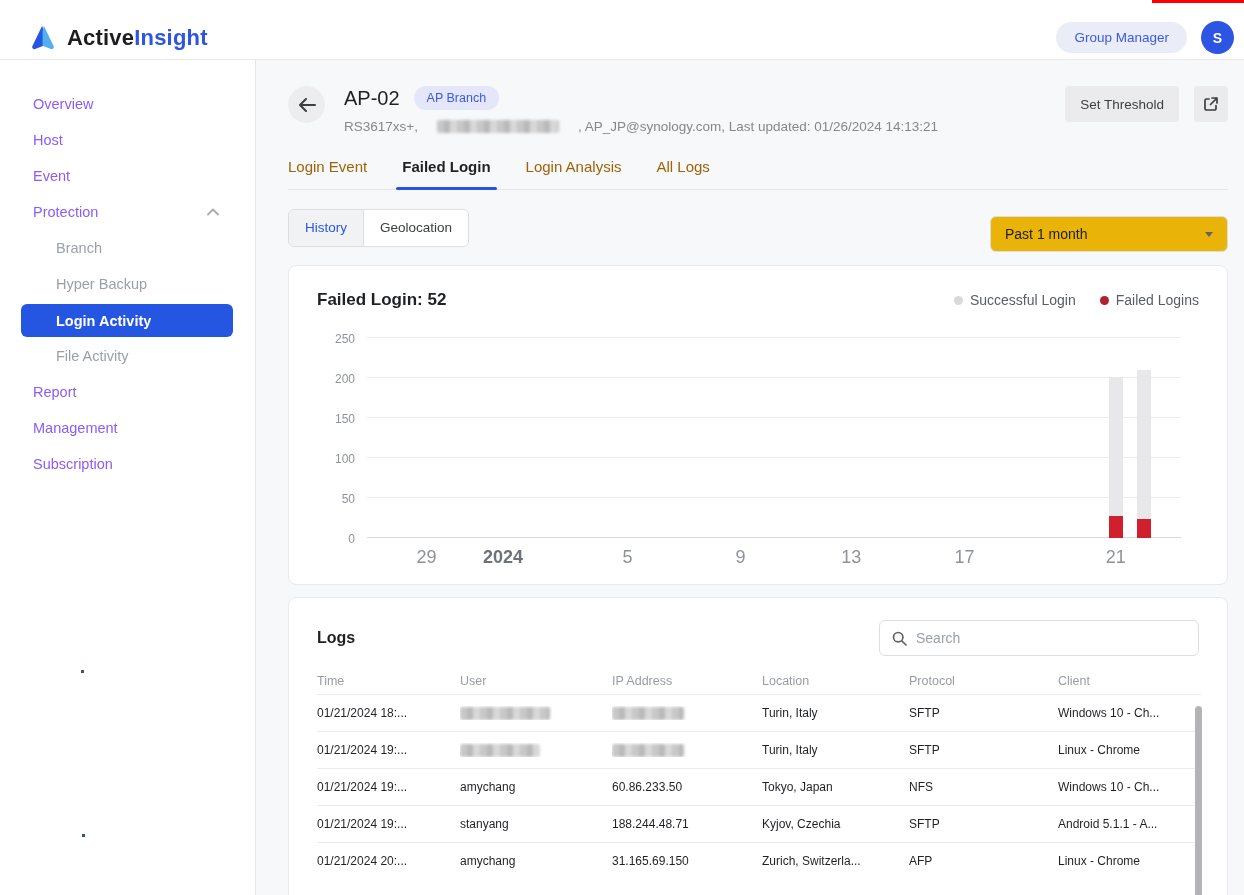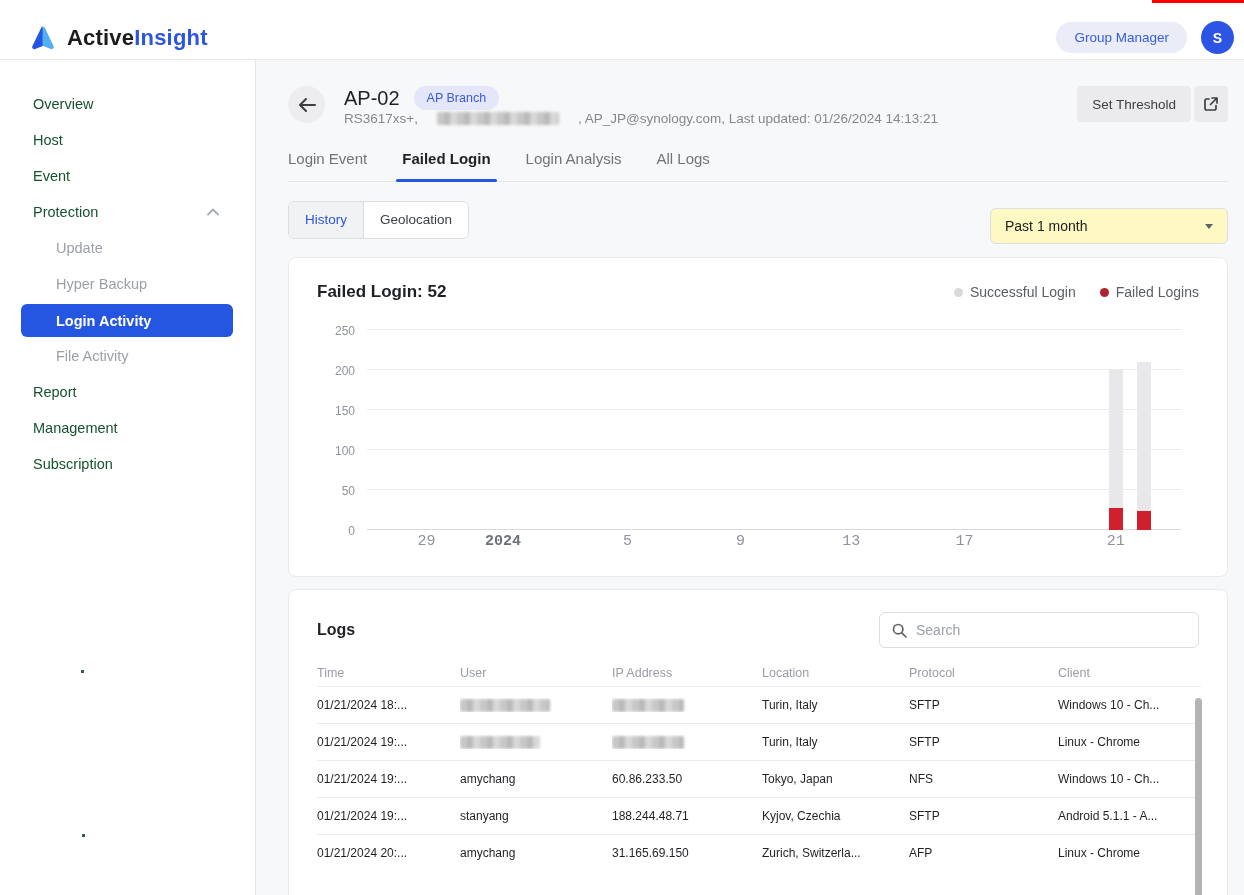--- a/index.html
+++ b/index.html
@@ -20,86 +20,86 @@
   .topbar-right { display:flex; align-items:center; gap:14px; }
   .pill-btn { border:none; background:#eaedf8; color:#3a5be0; font-size:13.5px; font-family:inherit;
               height:31px; padding:0 18px; border-radius:16px; cursor:pointer; }
   .avatar { width:33px; height:33px; border-radius:50%; background:#2b55e2; color:#fff;
             display:flex; align-items:center; justify-content:center; font-size:14px; font-weight:bold; cursor:pointer;}
 
   
   .layout { display:flex; height:835px; }
   .sidebar { width:256px; border-right:1px solid #e4e4e6; background:#fff; padding-top:26px; position:relative; flex-shrink:0;}
   .side-item { height:36px; display:flex; align-items:center; padding-left:33px; font-size:14.5px;
-               color:#14532d; cursor:pointer; position:relative; }
+               color:#8b5cf6; cursor:pointer; position:relative; }
   .side-item.sub { padding-left:56px; color:#9ba0a8; }
   .side-item.active-pill { margin:0 22px 0 21px; padding-left:35px; background:#2456e2; color:#fff;
                            font-weight:bold; border-radius:6px; height:33px; margin-top:2px; margin-bottom:1px;}
   .side-item .chev { position:absolute; right:36px; color:#a7abb2; }
   .side-item .chev svg { width:12px; height:8px; display:block; }
   .artifact-dot { position:absolute; width:3px; height:3px; background:#1d3a3f; opacity:.85; }
 
   main { flex:1; background:#f7f8f9; padding:26px 16px 0 32px; overflow:hidden; }
 
   
   .device-header { display:flex; align-items:flex-start; }
   .back-btn { width:37px; height:37px; border-radius:50%; background:#ededef; border:none; cursor:pointer;
               display:flex; align-items:center; justify-content:center; flex-shrink:0; }
   .back-btn svg { width:18px; height:14px; }
   .device-info { margin-left:19px; flex:1; }
   .title-row { display:flex; align-items:center; }
   .device-title { font-size:20px; font-weight:normal; color:#1e2023; }
   .device-badge { margin-left:14px; background:#e4e7f9; color:#3a5be0; font-size:12.5px;
                   padding:5px 13px; border-radius:13px; }
-  .device-subtitle { margin-top:1px; font-size:13.5px; color:#84888d; display:flex; align-items:center; gap:19px; }
+  .device-subtitle { margin-top:9px; font-size:13.5px; color:#84888d; display:flex; align-items:center; gap:19px; }
   .blur-chip { display:inline-block; height:13px; border-radius:2px; vertical-align:middle;
                background:repeating-linear-gradient(90deg,#c7c7c7 0 7px,#b9b9bb 7px 13px,#d8d8d8 13px 20px);
                filter:blur(1.6px); }
-  .header-actions { display:flex; gap:3px; }
+  .header-actions { display:flex; gap:15px; }
   .ghost-btn { background:#ebebed; border:none; border-radius:4px; height:36px; padding:0 15px;
                font-size:13.5px; color:#3c4043; font-family:inherit; cursor:pointer; }
   .icon-btn { background:#ebebed; border:none; border-radius:4px; height:36px; width:34px; cursor:pointer;
               display:flex; align-items:center; justify-content:center; }
   .icon-btn svg { width:16px; height:16px; }
 
   
   .tabs { display:flex; gap:35px; margin-top:24px; border-bottom:1px solid #e4e6e8; }
-  .tab { font-size:15px; color:#737373; padding-bottom:14px; cursor:pointer; position:relative; }
+  .tab { font-size:15px; color:#a16207; padding-bottom:14px; cursor:pointer; position:relative; }
   .tab.active { color:#1f2124; font-weight:bold; }
   .tab.active::after { content:""; position:absolute; left:-6px; right:-6px; bottom:-1px; height:3px;
                        background:#2456e2; border-radius:2px; }
 
   
   .toolbar { display:flex; align-items:center; justify-content:space-between; margin-top:13px; }
   .segmented { display:flex; border:1px solid #dcdee1; border-radius:6px; overflow:hidden; background:#fff; }
   .segment { height:36px; padding:0 16px; display:flex; align-items:center; font-size:13.5px;
              color:#3c4043; cursor:pointer; background:#fff; border:none; font-family:inherit;}
   .segment + .segment { border-left:1px solid #dcdee1; }
   .segment.active { background:#f1f2f3; color:#2b55e2; }
-  .select-box { width:238px; height:36px; background:#fef9c3; border:1px solid #dcdee1; border-radius:6px;
+  .select-box { width:238px; height:36px; background:#eab308; border:1px solid #dcdee1; border-radius:6px;
                 display:flex; align-items:center; justify-content:space-between; padding:0 14px;
                 font-size:14px; color:#202124; cursor:pointer;margin-top:13px; }
   .caret { width:0; height:0; border-left:4.5px solid transparent; border-right:4.5px solid transparent;
            border-top:5px solid #5f6368; }
 
   
   .card { background:#fff; border:1px solid #e9eaec; border-radius:8px; }
   .chart-card { margin-top:13px; height:320px; padding:24px 28px 0 28px; position:relative; }
   .card-head { display:flex; align-items:center; justify-content:space-between; }
   .card-title { font-size:17px; font-weight:bold; color:#1e2023; }
   .legend { display:flex; align-items:center; gap:24px; }
   .legend-item { display:flex; align-items:center; gap:7px; font-size:14px; color:#5a5e63; }
   .legend-dot { width:9px; height:9px; border-radius:50%; }
 
   .chart-wrap { position:relative; margin-top:28px; height:200px; margin-left:50px; margin-right:18px; }
   .gridline { position:absolute; left:0; right:0; height:1px; background:#ebebee; }
   .gridline.zero { background:#d8d9db; }
   .ytick { position:absolute; left:-50px; width:38px; text-align:right; font-size:12px; color:#8e929a;
            transform:translateY(-50%); }
-  .xtick { position:absolute; top:100%; margin-top:3px; transform:translateX(-50%); font-size:15px; color:#8e929a;font-family:Liberation Mono, monospace; }
+  .xtick { position:absolute; top:100%; margin-top:9px; transform:translateX(-50%); font-size:18px; color:#8e929a; }
   .xtick.bold { font-weight:bold; color:#6d7178; }
   .bar { position:absolute; bottom:0; width:14px; transform:translateX(-50%); background:#e8e8eb;
          border-radius:1px 1px 0 0; display:flex; flex-direction:column; justify-content:flex-end; }
   .bar .failed-seg { width:100%; }
 
   
   .logs-card { margin-top:12px; height:340px; padding:22px 28px 0 28px; position:relative;
                border-bottom-left-radius:0; border-bottom-right-radius:0;}
   .search-box { width:320px; height:36px; border:1px solid #dcdee1; border-radius:6px; background:#fff;
                 display:flex; align-items:center; padding:16px 12px; gap:9px; }
@@ -150,21 +150,21 @@
           </div>
           <div class="side-item">
             <span>Protection</span>
             <span class="chev">
               <svg viewBox="0 0 12 8">
                 <path d="M1 6.5 L6 1.5 L11 6.5" stroke="#a7abb2" stroke-width="1.8" fill="none" stroke-linecap="round" stroke-linejoin="round"></path>
               </svg>
             </span>
           </div>
           <div class="side-item sub">
-            <span>Update</span>
+            <span>Branch</span>
           </div>
           <div class="side-item sub">
             <span>Hyper Backup</span>
           </div>
           <div class="side-item sub active-pill">
             <span>Login Activity</span>
           </div>
           <div class="side-item sub">
             <span>File Activity</span>
           </div>

